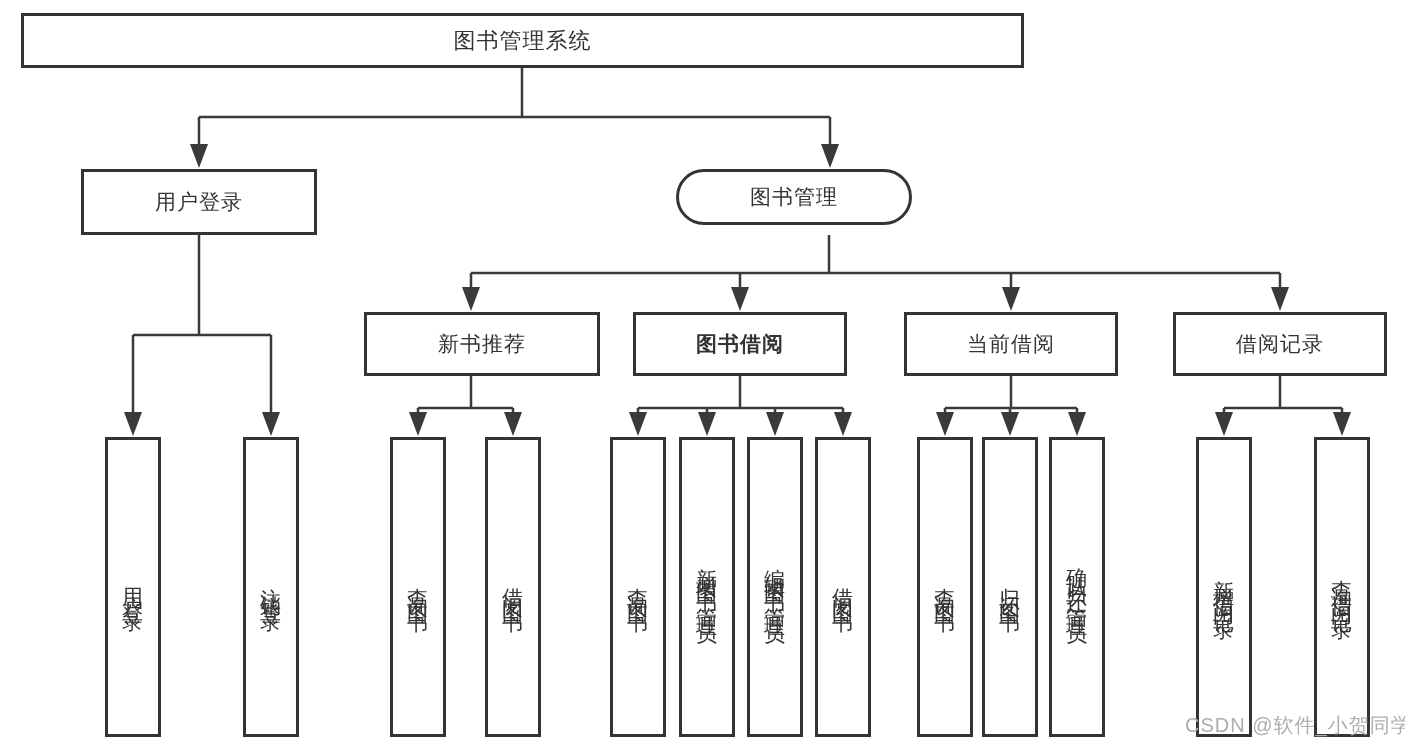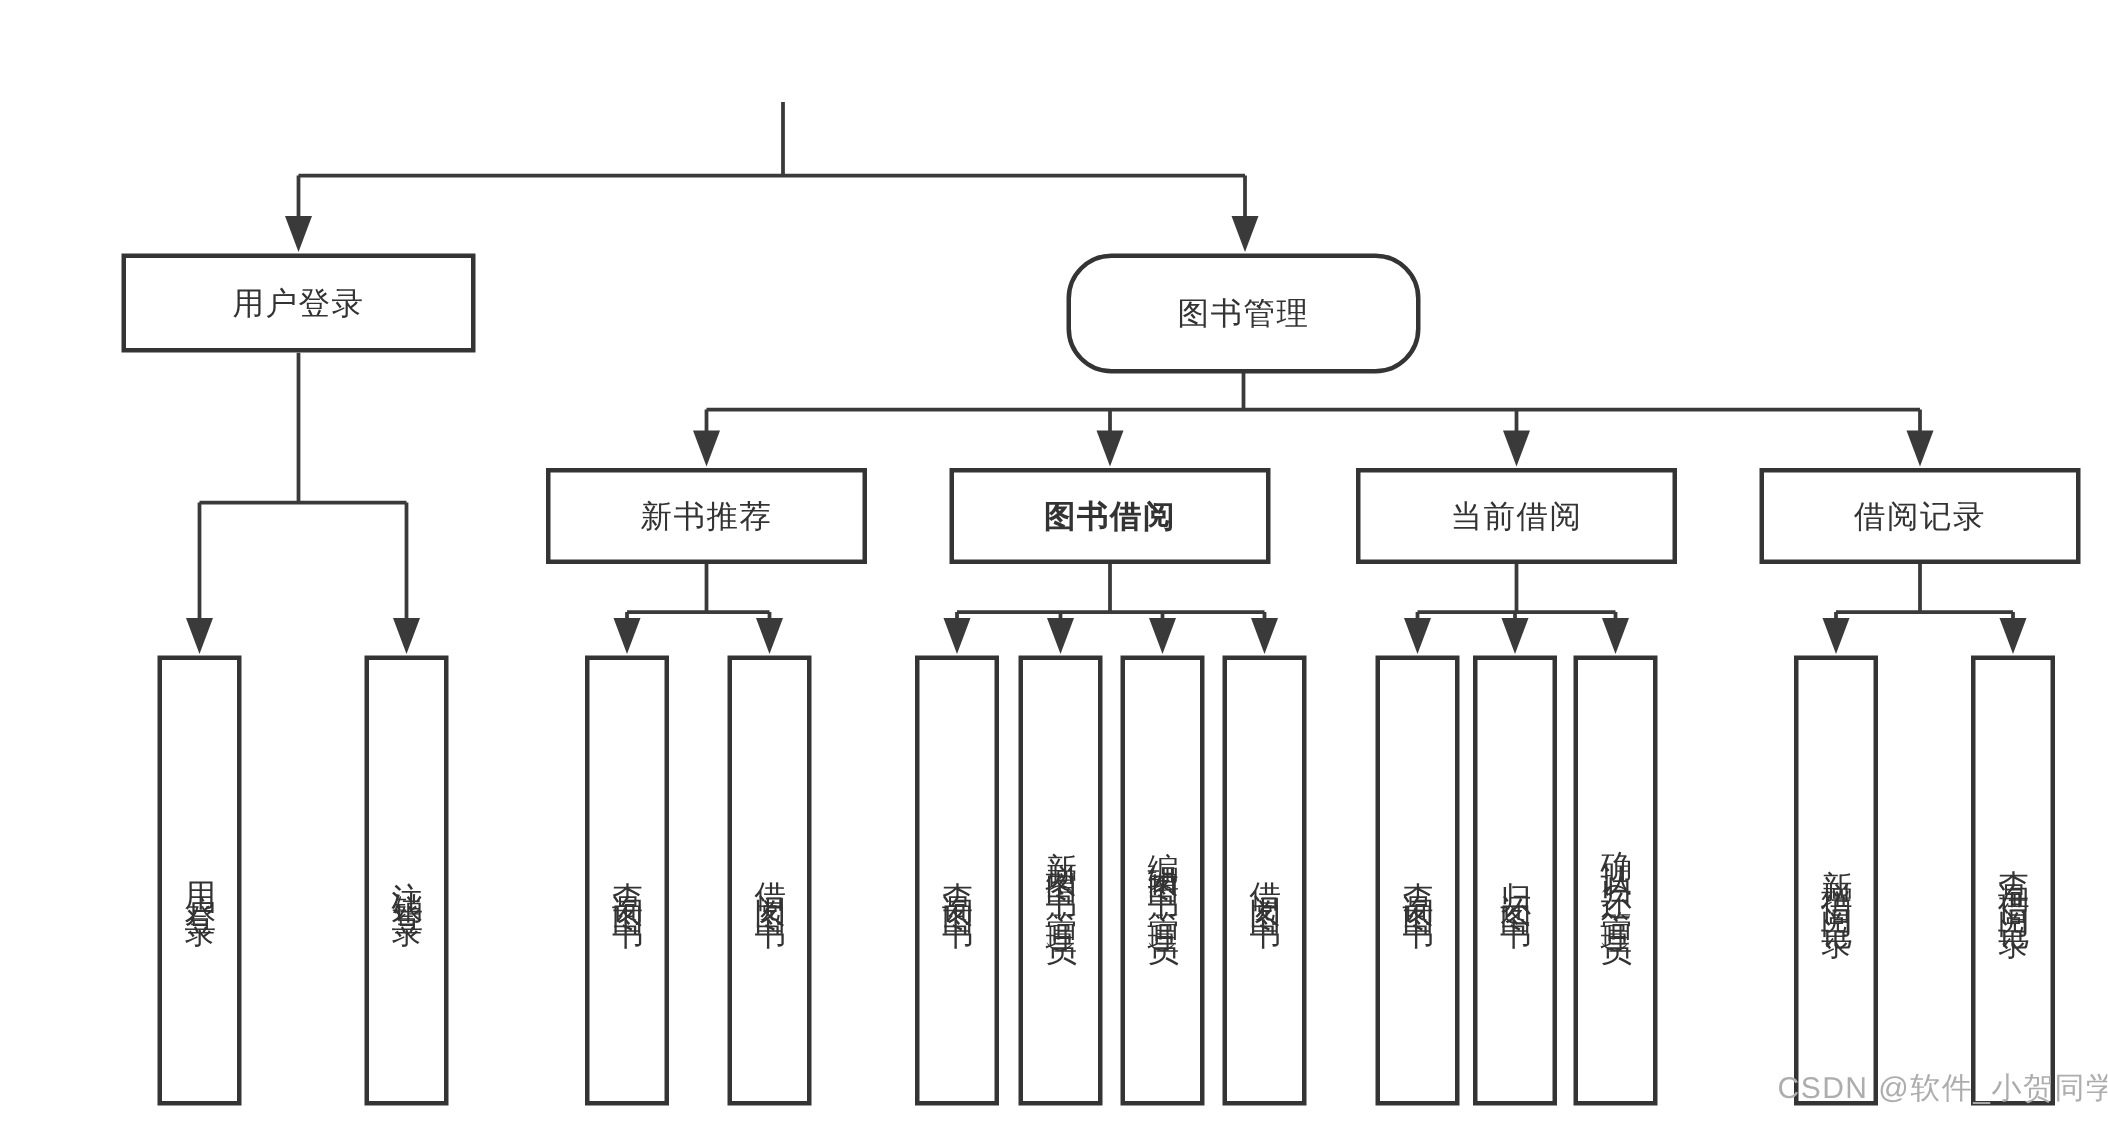--- a/index.html
+++ b/index.html
@@ -84,29 +84,32 @@
       <polygon points="766,412 784,412 775,436"></polygon>
       <polygon points="834,412 852,412 843,436"></polygon>
       <polygon points="936,412 954,412 945,436"></polygon>
       <polygon points="1001,412 1019,412 1010,436"></polygon>
       <polygon points="1068,412 1086,412 1077,436"></polygon>
       <polygon points="1215,412 1233,412 1224,436"></polygon>
       <polygon points="1333,412 1351,412 1342,436"></polygon>
     </g>
   </svg>
 
+  <div class="node hnode root" style="left:21px;top:13px;width:1003px;height:55px;">
+    <span>图书管理系统</span>
+  </div>
 
   <div class="node hnode" style="left:81px;top:169px;width:236px;height:66px;">
     <span>用户登录</span>
   </div>
-  <div class="node hnode" style="left:711px;top:169px;width:236px;height:80px;border-radius:30px;">
+  <div class="node hnode" style="left:676px;top:169px;width:236px;height:56px;border-radius:30px;">
     <span>图书管理</span>
   </div>
 
-  <div class="node hnode" style="left:364px;top:312px;width:214px;height:64px;">
+  <div class="node hnode" style="left:364px;top:312px;width:236px;height:64px;">
     <span>新书推荐</span>
   </div>
   <div class="node hnode" style="left:633px;top:312px;width:214px;height:64px;font-weight:bold;">
     <span>图书借阅</span>
   </div>
   <div class="node hnode" style="left:904px;top:312px;width:214px;height:64px;">
     <span>当前借阅</span>
   </div>
   <div class="node hnode" style="left:1173px;top:312px;width:214px;height:64px;">
     <span>借阅记录</span>

